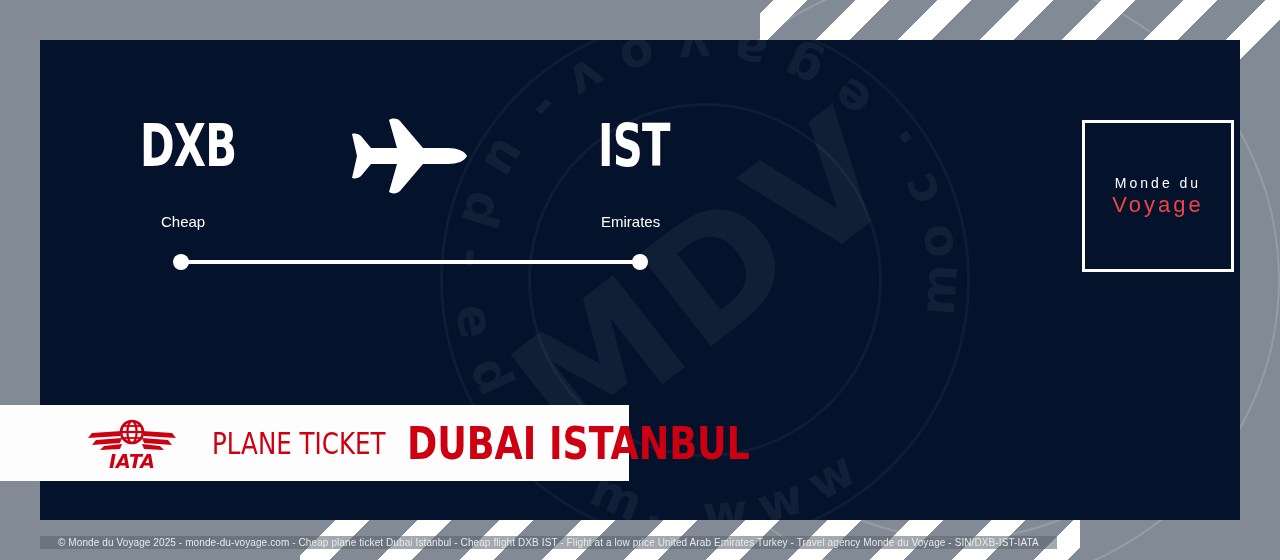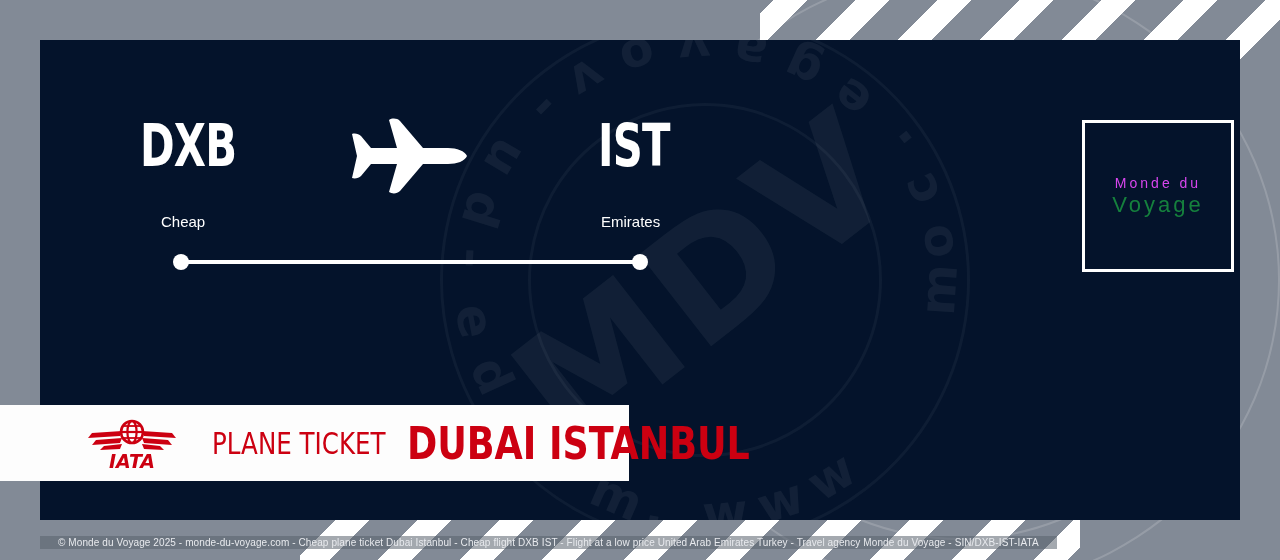--- a/index.html
+++ b/index.html
@@ -152,27 +152,27 @@
     background:#04132b;
     border:3px solid #ffffff;
     display:flex;
     flex-direction:column;
     align-items:center;
     justify-content:center;
   }
   #logobox .l1 {
     font-size:14px;
     letter-spacing:3px;
-    color:#d946ef;
+    color:#ffffff;
     white-space:nowrap;
   }
   #logobox .l2 {
     font-size:22px;
     letter-spacing:3px;
-    color:#15803d;
+    color:#ef4444;
     white-space:nowrap;
     margin-top:1px;
   }
 
   
   #banner {
     position:absolute;
     left:0; top:405px;
     width:629px; height:76px;
     background:#fdfdfd;

